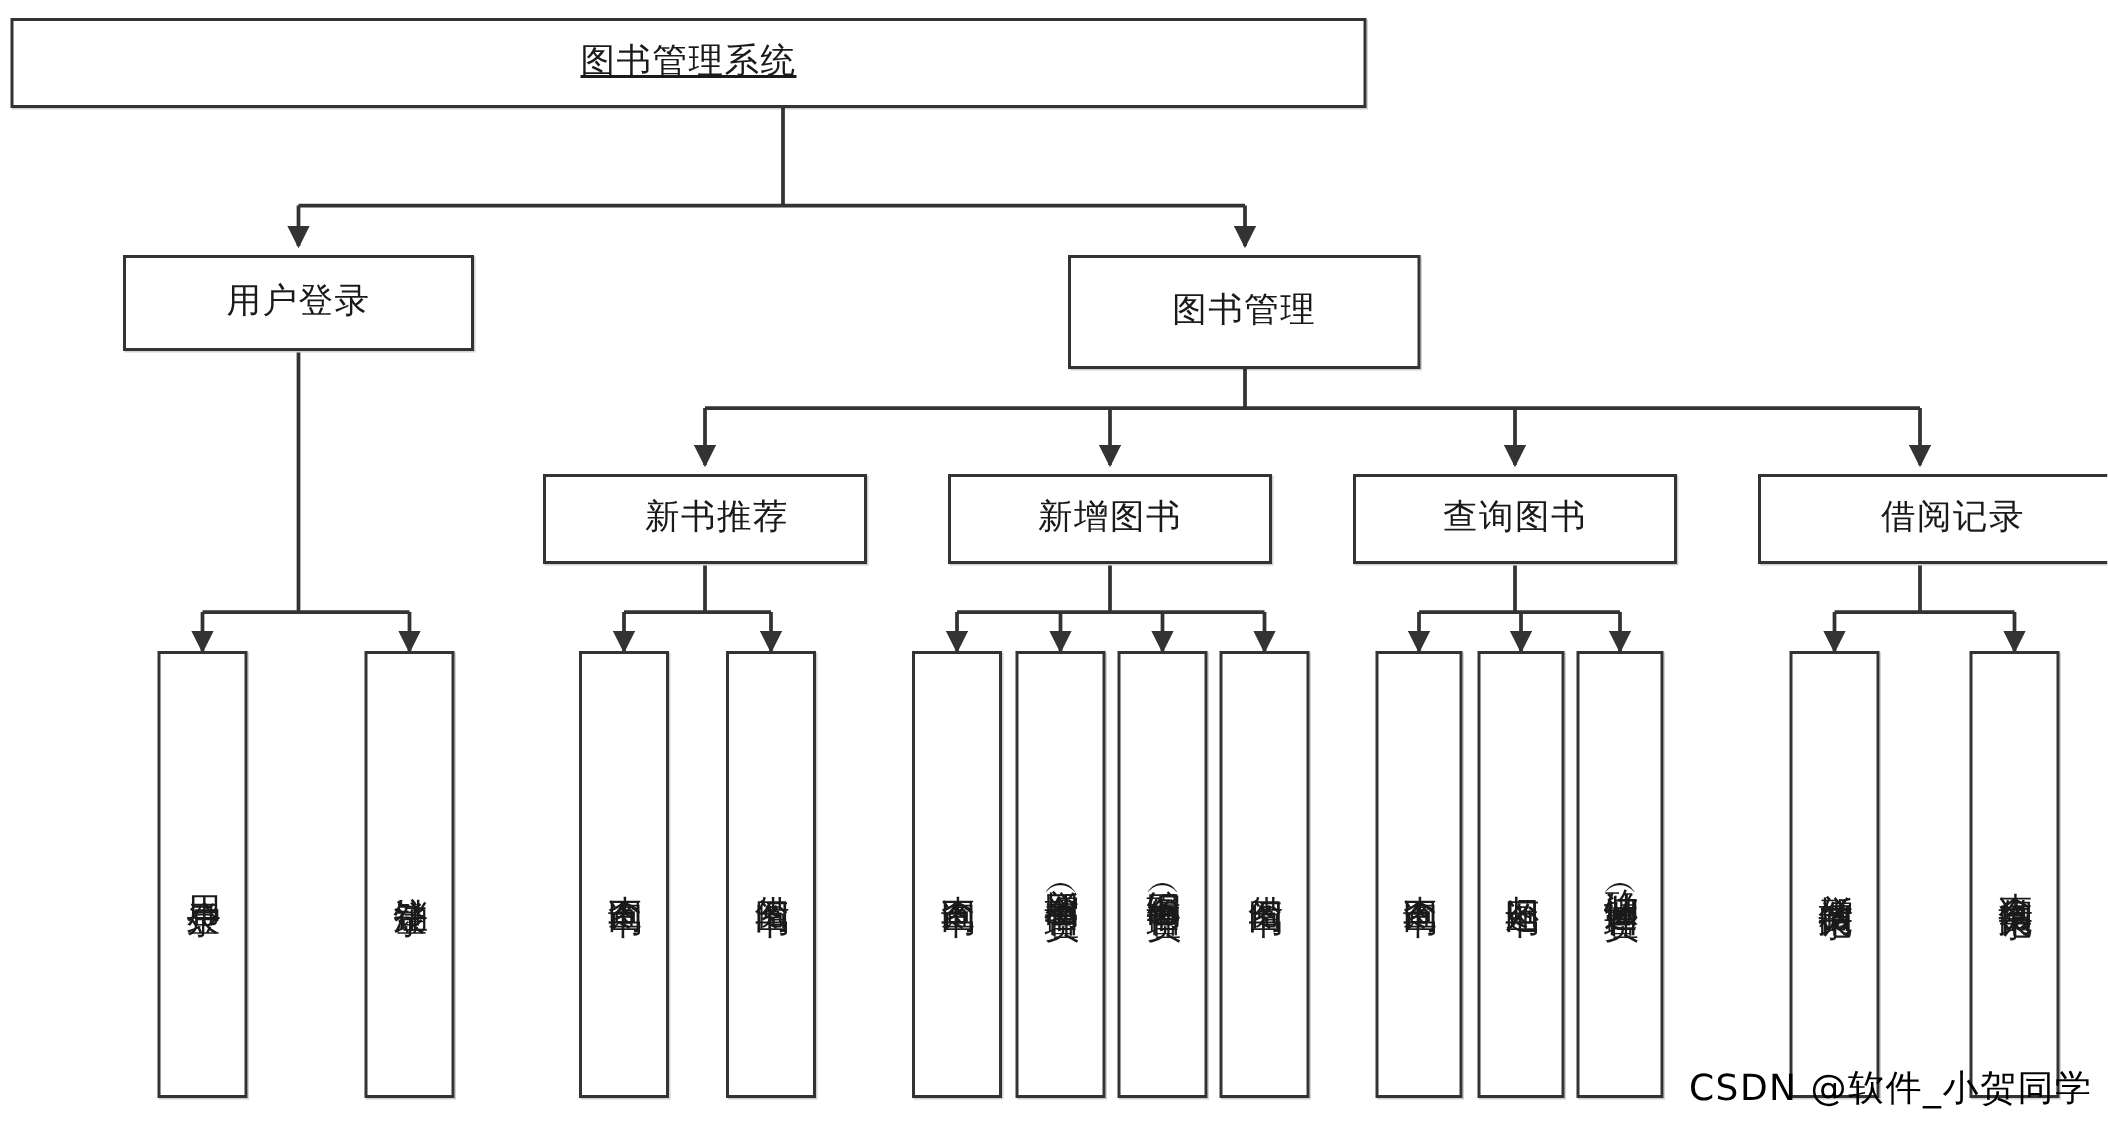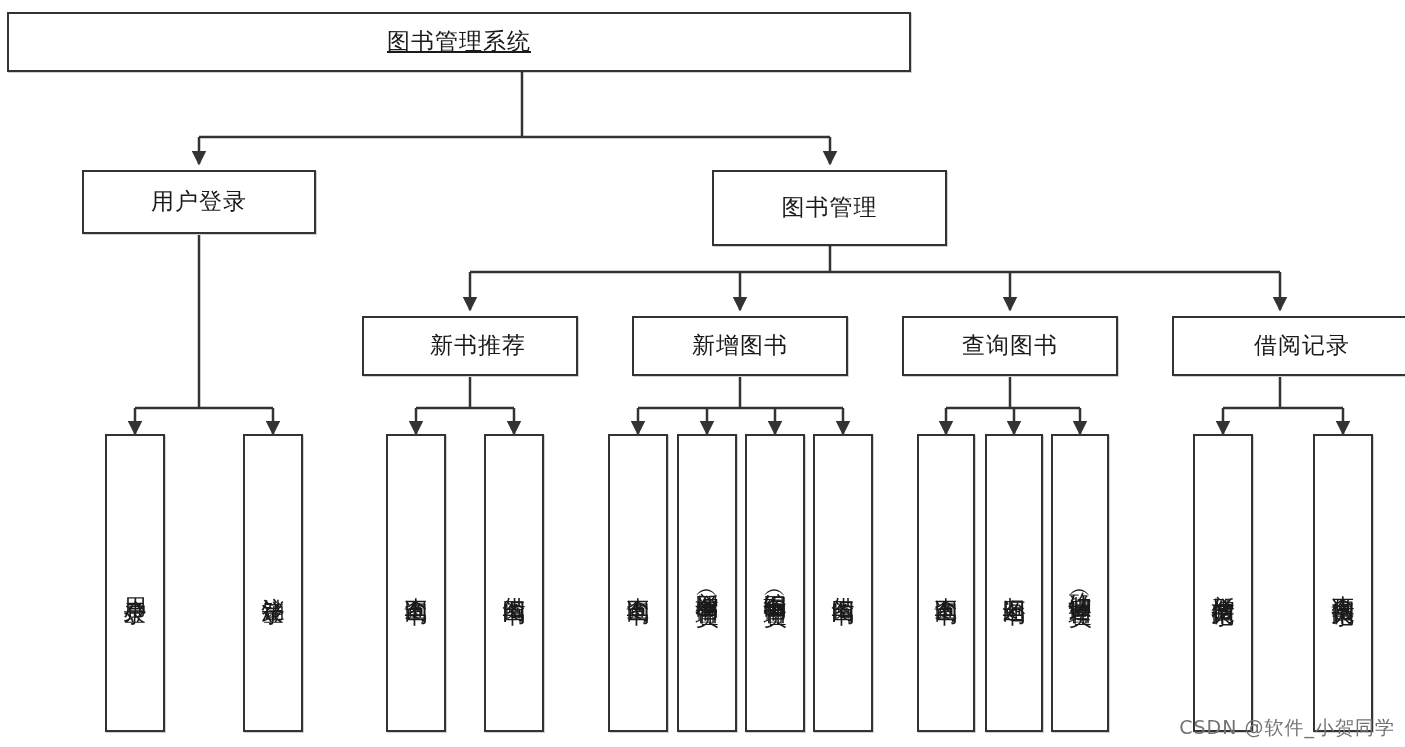--- a/index.html
+++ b/index.html
@@ -59,22 +59,22 @@
   .node.vertical .vlabel {
     writing-mode: vertical-rl;
     text-orientation: upright;
     display: block;
     white-space: nowrap;
   }
   .watermark {
     position: absolute;
     right: 10px;
     bottom: 6px;
-    font-size: 19px;
-    color: #737373;
+    font-size: 24px;
+    color: #000000;
     letter-spacing: 1px;
     white-space: nowrap;
     user-select: none;
   }
 </style>
 </head>
 <body>
 
 <div id="diagram-root">
 

